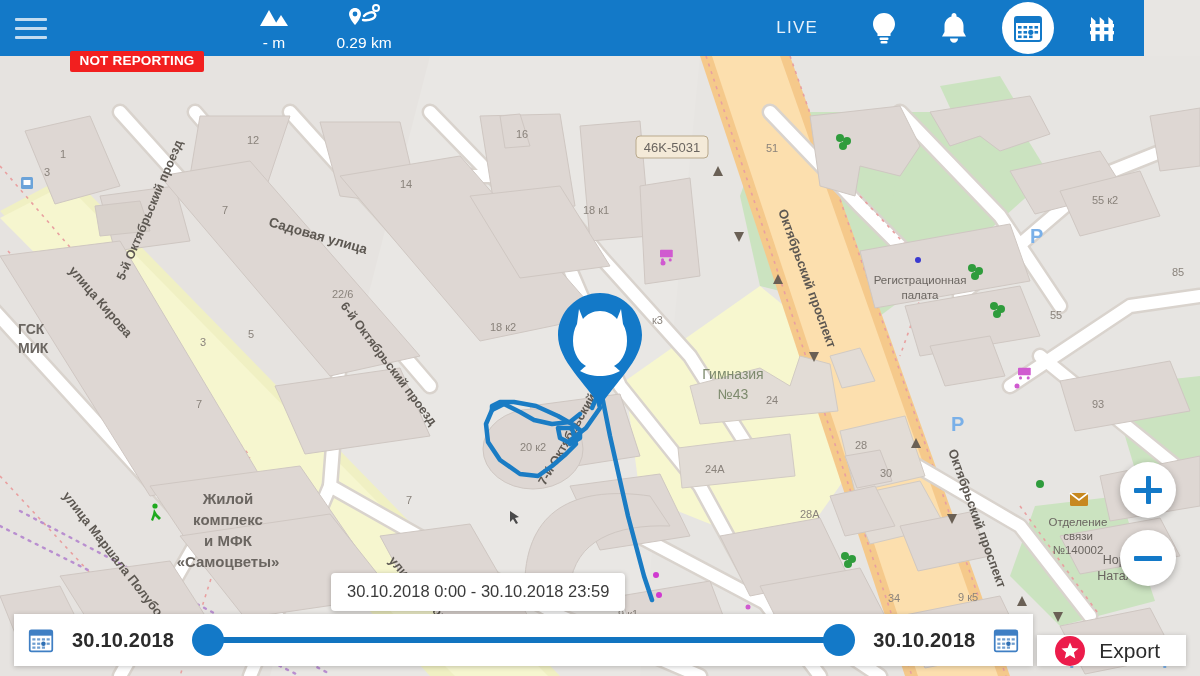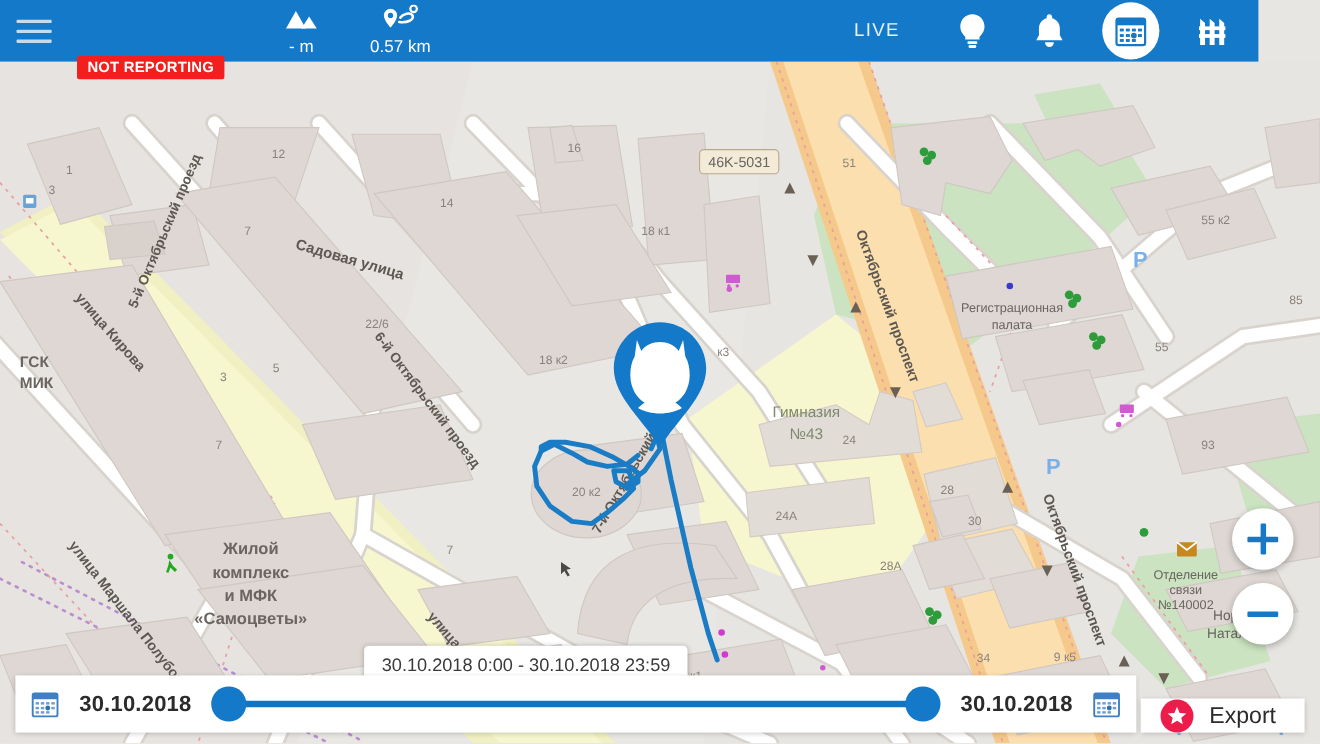--- a/index.html
+++ b/index.html
@@ -96,21 +96,21 @@
   }
   .zoom-btn::before, .zoom-btn::after {
     content: ""; position: absolute; background: #1379c8; border-radius: 1px;
   }
   .zoom-btn.plus::before { width: 28px; height: 5px; }
   .zoom-btn.plus::after  { width: 5px; height: 28px; }
   .zoom-btn.minus::before { width: 28px; height: 5px; }
 
   
   .range-tip {
-    position: absolute; left: 331px; top: 587px;
+    position: absolute; left: 331px; top: 573px;
     background: #ffffff; border-radius: 4px;
     padding: 9px 16px 10px;
     box-shadow: 0 1px 5px rgba(0,0,0,.25);
     font-size: 16.5px; color: #3a3a3a; white-space: nowrap;
     z-index: 45;
   }
 
   
   .bottombar {
     position: absolute; left: 14px; bottom: 10px;
@@ -523,21 +523,21 @@
 
     <div class="metric">
       <span class="m-icon">
         <svg width="36" height="24" viewBox="0 0 36 24" fill="none">
           <path d="M9,4 C5.7,4 3,6.7 3,10 C3,14.5 9,21 9,21 C9,21 15,14.5 15,10 C15,6.7 12.3,4 9,4 Z" fill="#ffffff"></path>
           <circle cx="9" cy="10" r="2.4" fill="#1379c8"></circle>
           <circle cx="30" cy="4" r="3" fill="none" stroke="#ffffff" stroke-width="2"></circle>
           <path d="M17,16 C24,17 31,14 29,10 C27,6.5 20,9 18,12" stroke="#ffffff" stroke-width="2.4" stroke-linecap="round"></path>
         </svg>
       </span>
-      <span class="m-val">0.57 km</span>
+      <span class="m-val">0.29 km</span>
     </div>
 
     <div class="header-spacer"></div>
 
     <div class="live-label">LIVE</div>
 
     <div class="hdr-icon">
       <svg width="28" height="34" viewBox="0 0 28 34" fill="#ffffff">
         <path d="M14,2 C7.9,2 3,6.9 3,13 C3,17.5 5.8,20.5 7.5,22.5 L7.5,25 L20.5,25 L20.5,22.5
                  C22.2,20.5 25,17.5 25,13 C25,6.9 20.1,2 14,2 Z"></path>

